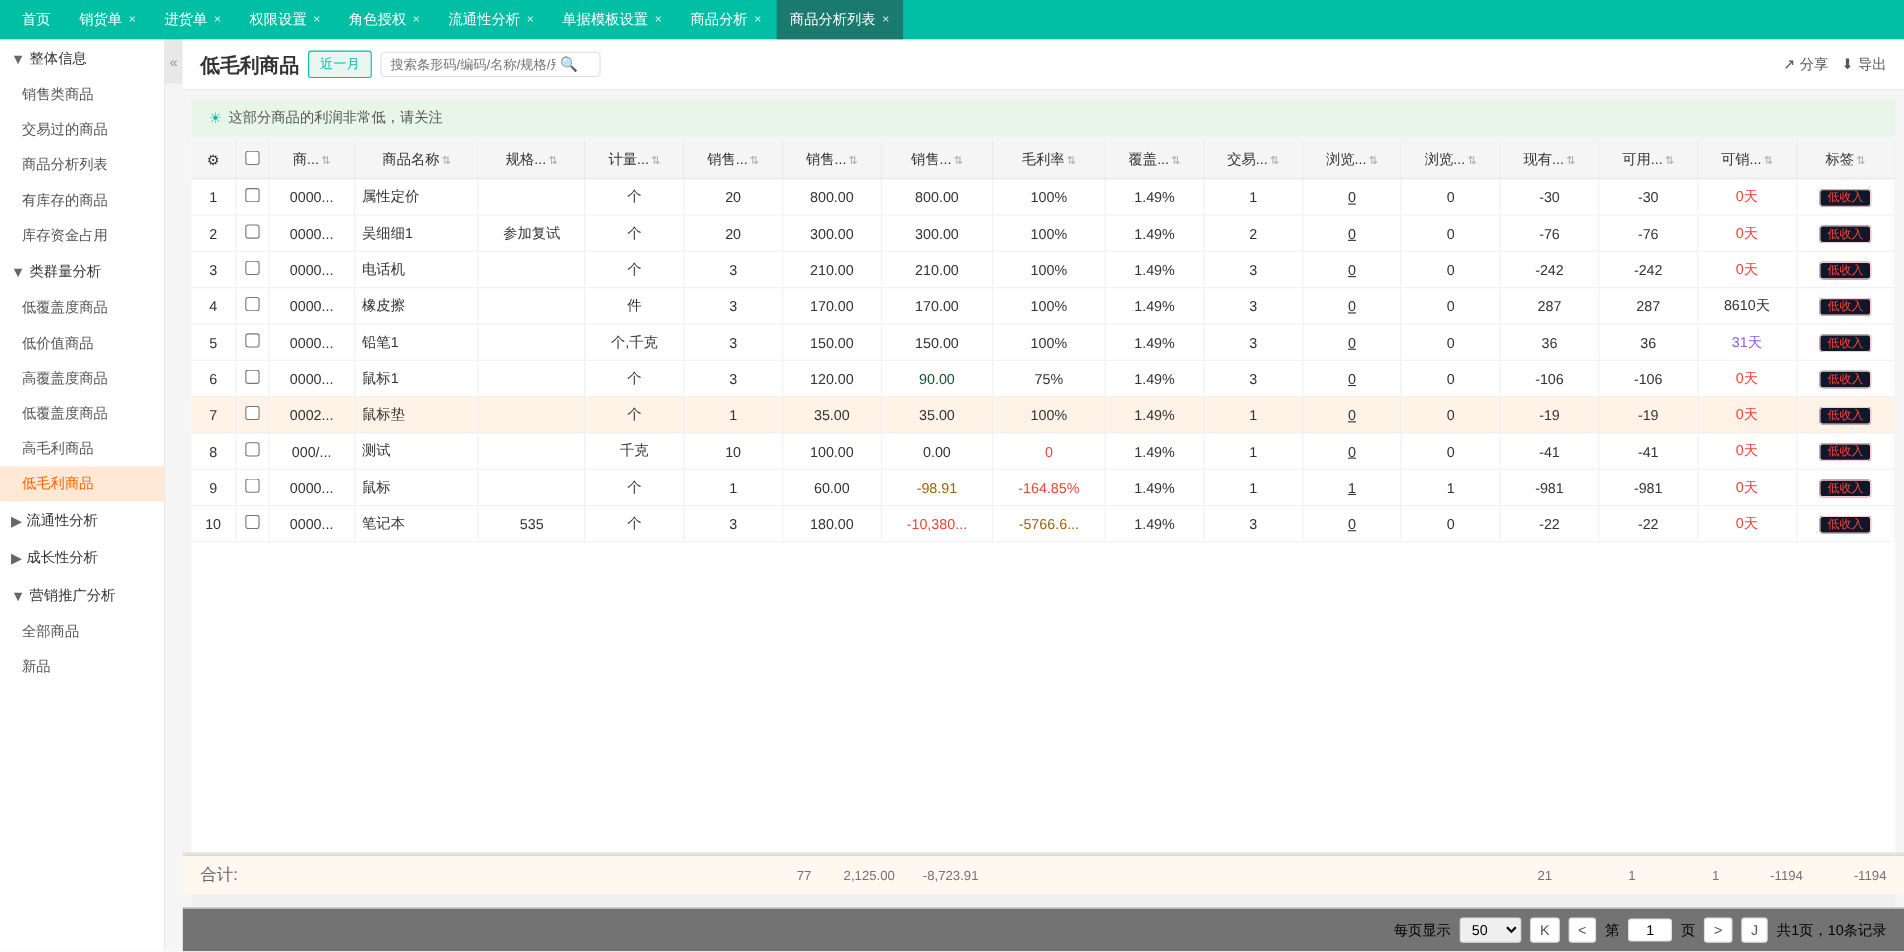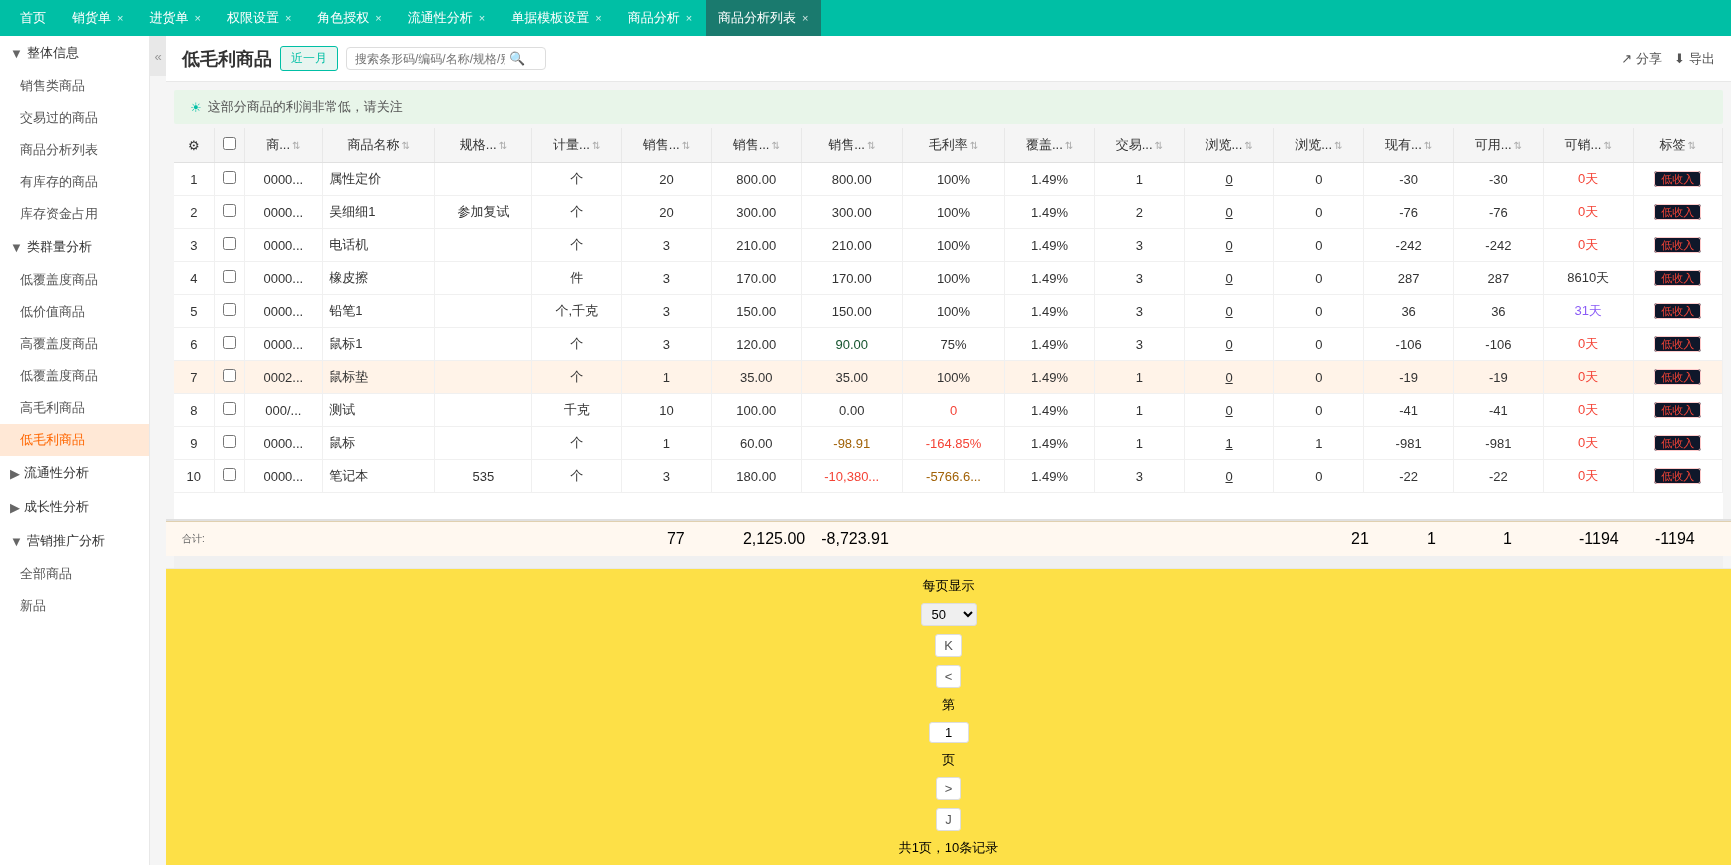--- a/index.html
+++ b/index.html
@@ -196,34 +196,33 @@
 
     
     .table-footer {
       background: #fff8f0;
       border-top: 1px solid #e8e8e8;
       padding: 8px 16px;
       display: flex;
       align-items: center;
       gap: 16px;
     }
-    .footer-label { color: #666; font-size: 10px; }
-    .footer-val { color: #000000; font-size: 16px; min-width: 60px; text-align: left; }
+    .footer-label { color: #666; font-size: 15px; }
+    .footer-val { color: #737373; font-size: 12px; min-width: 60px; text-align: right; }
 
     
     .pagination-bar {
-      background: #fde047;
+      background: #737373;
       border-top: 1px solid #e8e8e8;
       padding: 8px 16px;
       display: flex;
       align-items: center;
       justify-content: flex-end;
       gap: 8px;
       font-size: 13px;
-      flex-direction: column;
     }
     .pagination-bar select {
       border: 1px solid #ddd;
       border-radius: 3px;
       padding: 2px 6px;
     }
     .page-btn {
       border: 1px solid #ddd;
       background: #fff;
       padding: 3px 8px;

